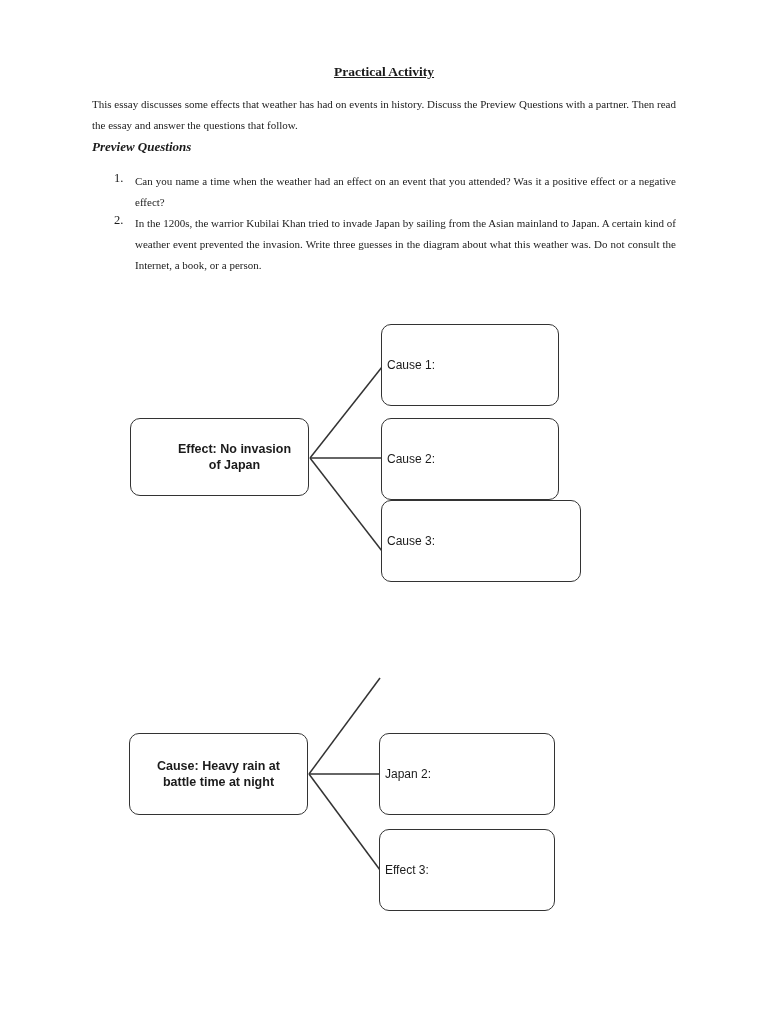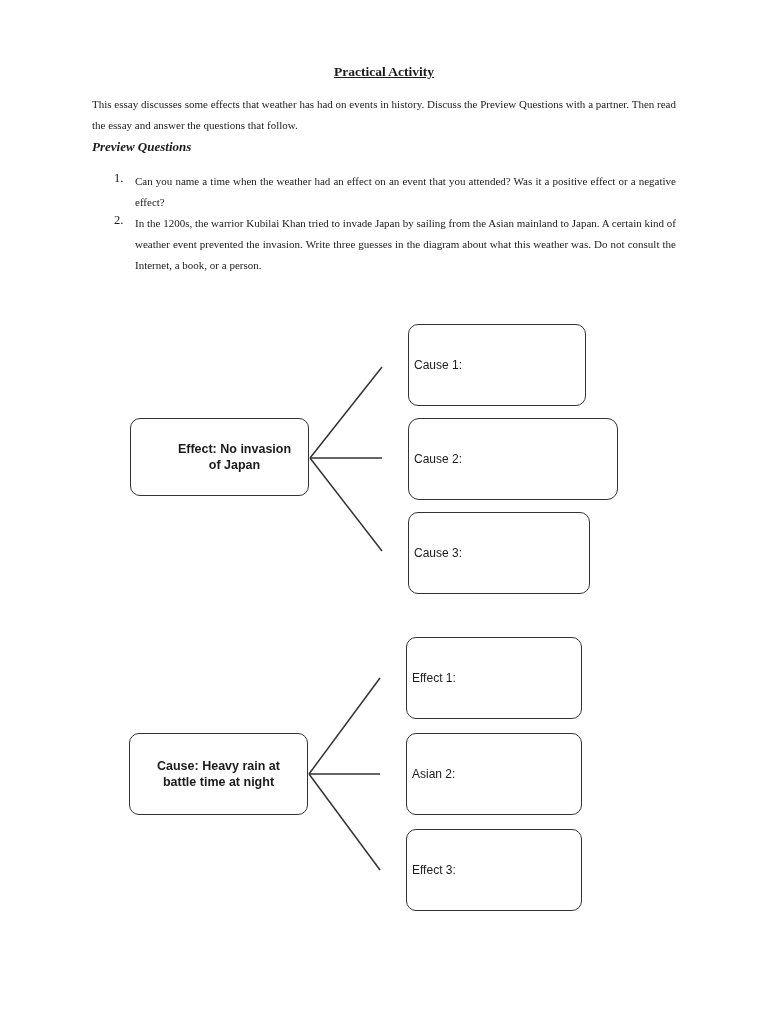--- a/index.html
+++ b/index.html
@@ -80,27 +80,26 @@
     font-weight: bold;
     font-size: 12.5px;
     line-height: 16px;
     padding: 4px 10px;
   }
   .branch {
     display: flex;
     align-items: center;
     font-size: 12px;
     padding-left: 5px;
-    margin-left: 27px;
   }
   
   .d1-hub      { left: 130px; top: 94px;  width: 179px; height: 78px; padding-left: 40px; }
   .d1-branch-0 { left: 381px; top: 0px;   width: 178px; height: 82px; }
-  .d1-branch-1 { left: 381px; top: 94px;  width: 210px; height: 82px; border-radius: 11px; }
-  .d1-branch-2 { left: 381px; top: 188px; width: 182px; height: 82px; }
+  .d1-branch-1 { left: 381px; top: 94px;  width: 178px; height: 82px; }
+  .d1-branch-2 { left: 381px; top: 176px; width: 200px; height: 82px; }
   
   .d2-hub      { left: 129px; top: 96px;  width: 179px; height: 82px; }
   .d2-branch-0 { left: 379px; top: 0px;   width: 176px; height: 82px; }
   .d2-branch-1 { left: 379px; top: 96px;  width: 176px; height: 82px; }
   .d2-branch-2 { left: 379px; top: 192px; width: 176px; height: 82px; }
 </style>
 </head>
 <body>
 
 <div class="page">
@@ -145,24 +144,21 @@
 
   <div class="diagram diagram-2">
     <svg class="connector-svg" width="768" height="276" viewBox="0 0 768 276">
       <line x1="309" y1="137" x2="380" y2="41" stroke="#333333" stroke-width="1.5"></line>
       <line x1="309" y1="137" x2="380" y2="137" stroke="#333333" stroke-width="1.5"></line>
       <line x1="309" y1="137" x2="380" y2="233" stroke="#333333" stroke-width="1.5"></line>
     </svg>
     <div class="node hub d2-hub">
       <span>Cause: Heavy rain at battle time at night</span>
     </div>
-    <div class="node branch d2-branch-0">
-      <span>Effect 1:</span>
-    </div>
     <div class="node branch d2-branch-1">
-      <span>Asian 2:</span>
+      <span>Japan 2:</span>
     </div>
     <div class="node branch d2-branch-2">
       <span>Effect 3:</span>
     </div>
   </div>
 
 </div>
 
 </body></html>

